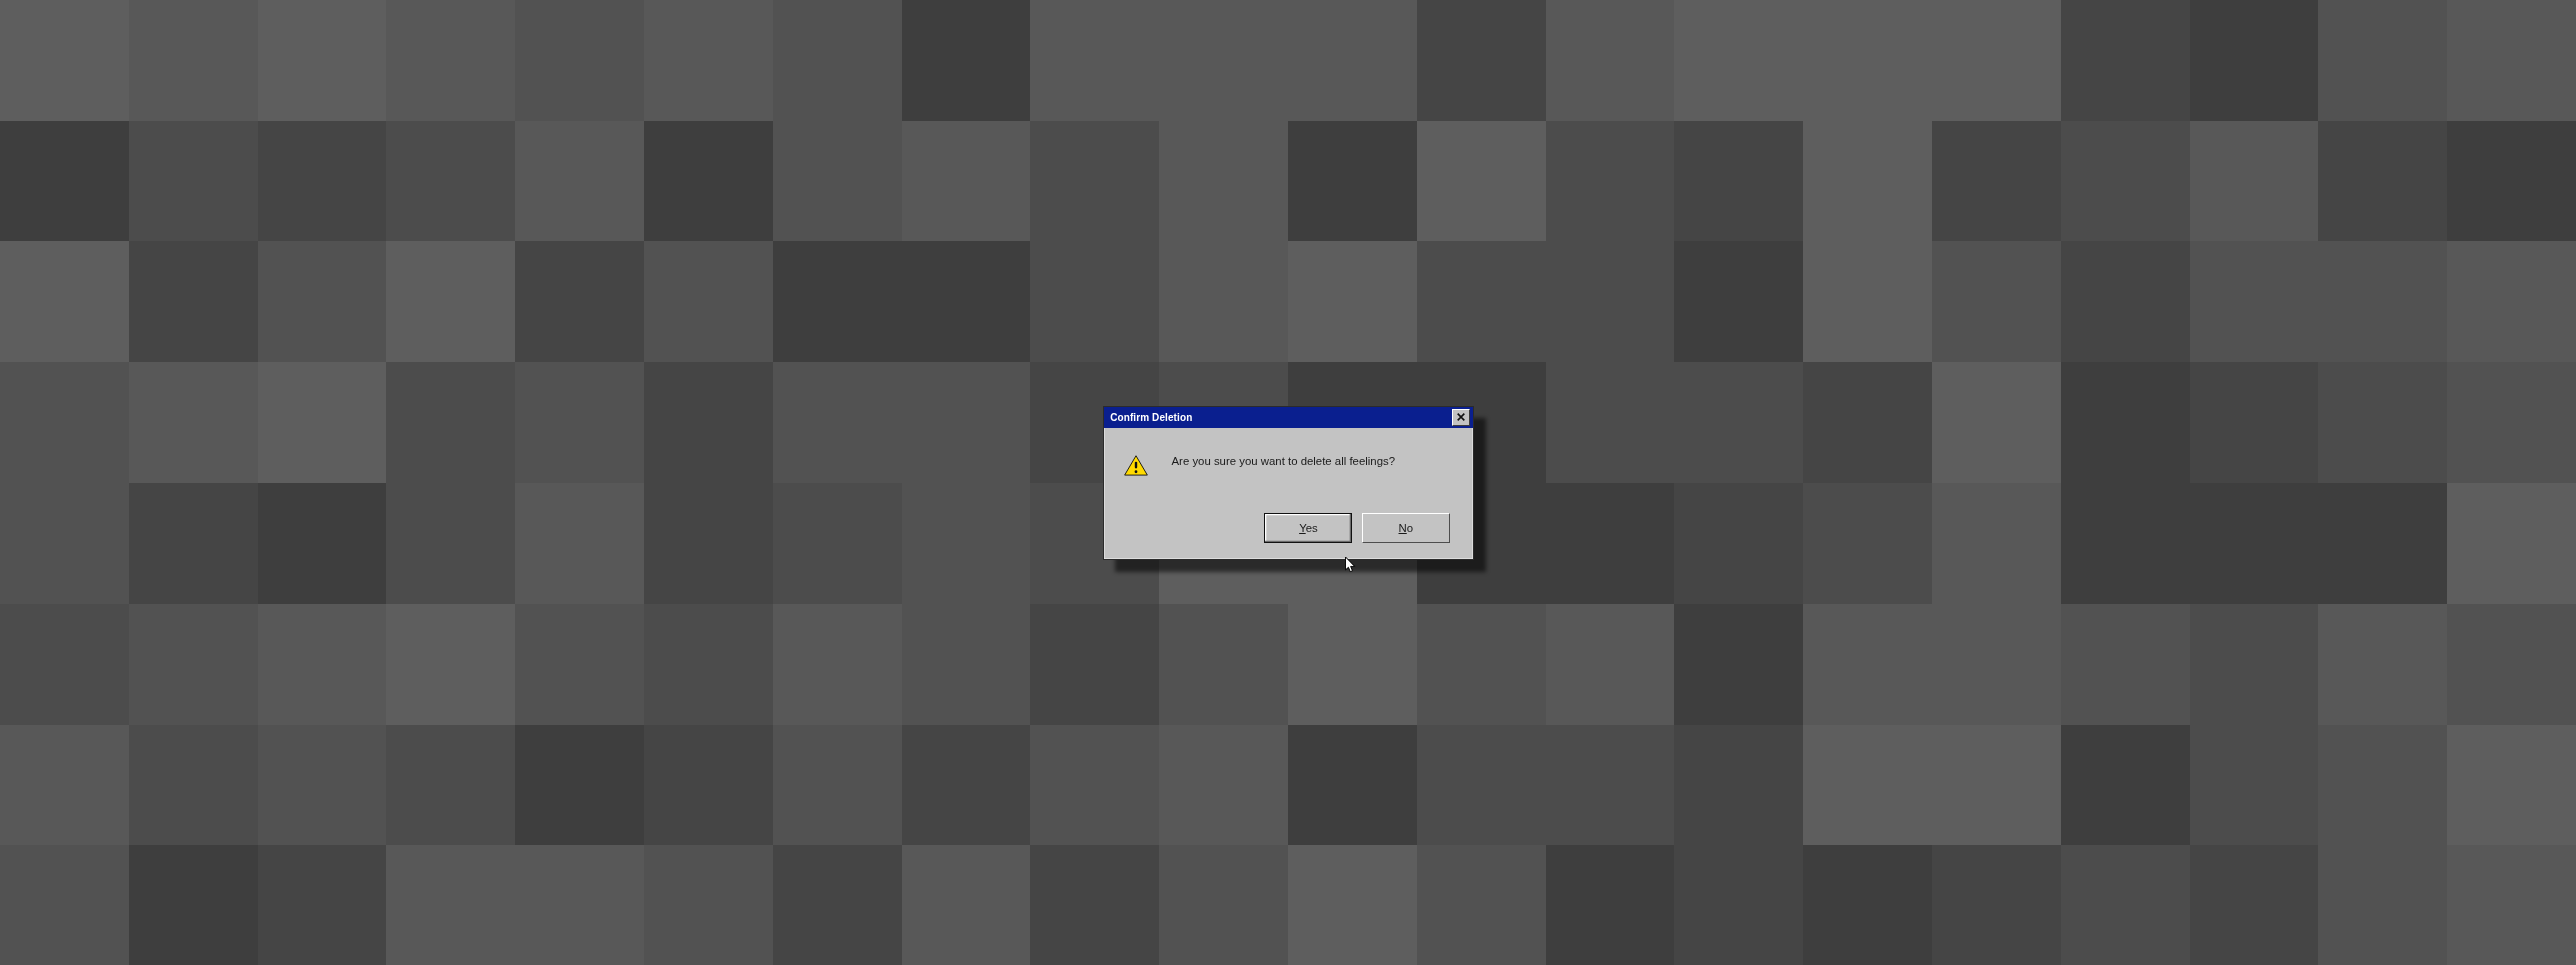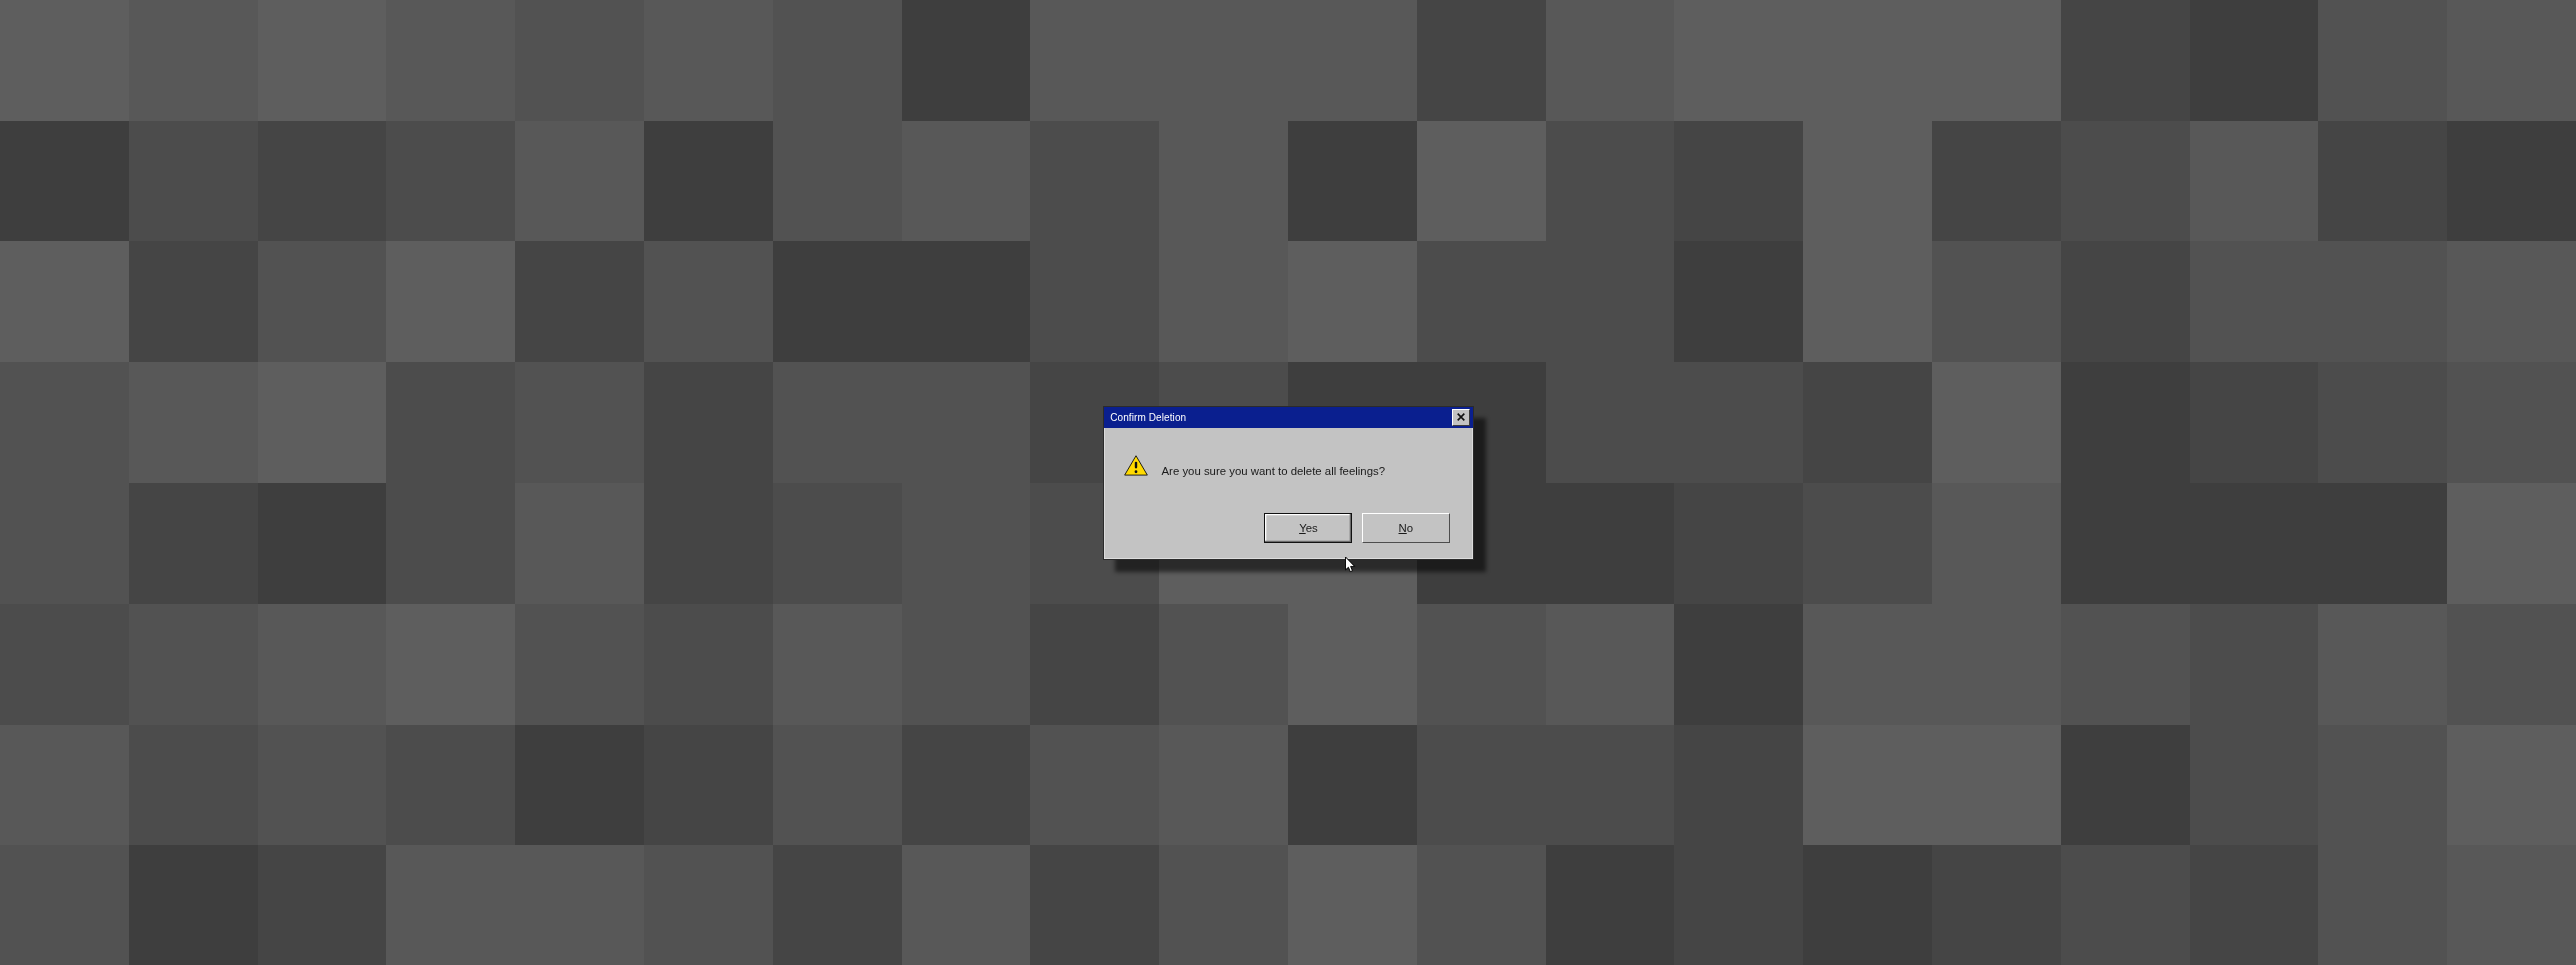--- a/index.html
+++ b/index.html
@@ -3,25 +3,25 @@
 <meta charset="utf-8">
 <style>
   html,body{margin:0;padding:0;width:100%;height:100%;overflow:hidden;font-family:Tahoma,Arial,sans-serif}
   body{display:flex;align-items:center;justify-content:center;background:#4a4a4a;position:relative}
   #bg{position:absolute;inset:0;z-index:0}
   .cell{position:absolute}
   .dialog-wrap{position:relative;z-index:1}
   .shadow{position:absolute;left:12px;top:12px;width:100%;height:100%;background:rgba(0,0,0,.55);filter:blur(2px)}
   .dialog{position:relative;width:369px;background:#c3c3c3;border:0.7px solid #2b2b2b;box-shadow:0 0 0 0.7px #e6e6e6 inset}
   .titlebar{height:21.5px;background:linear-gradient(#0a1f8f,#0a1f8f);display:flex;align-items:center;justify-content:space-between;padding:0 2.7px 0 6.7px}
-  .titlebar-title{color:#fff;font-weight:normal;font-size:10px;letter-spacing:0.1px}
+  .titlebar-title{color:#fff;font-weight:bold;font-size:10px;letter-spacing:0.1px}
   .close-btn{width:16px;height:14.8px;background:#c3c3c3;border-top:1.3px solid #fff;border-left:1.3px solid #fff;border-right:1.3px solid #3d3d3d;border-bottom:1.3px solid #3d3d3d;display:flex;align-items:center;justify-content:center;cursor:pointer}
   .close-btn svg{display:block}
   .body{padding:27px 20px 16px 20px}
-  .msg-row{display:flex;align-items:flex-end;gap:14px}
+  .msg-row{display:flex;align-items:flex-start;gap:24px}
   .warn svg{display:block}
   .msg{color:#1a1a1a;font-size:11.4px}
   .btn-row{display:flex;justify-content:flex-end;gap:9.4px;margin-top:36px;padding-right:2.7px}
   .btn{width:86px;height:28px;background:#c3c3c3;font-size:11.4px;color:#1a1a1a;cursor:pointer;display:flex;align-items:center;justify-content:center;position:relative}
   .btn .ul{text-decoration:underline}
   
   .btn.default{border:1.3px solid #111;box-shadow:inset -1.3px -1.3px 0 #6b6b6b,inset 1.3px 1.3px 0 #fff}
   
   .btn.normal{border-top:1.3px solid #fff;border-left:1.3px solid #fff;border-right:1.3px solid #4d4d4d;border-bottom:1.3px solid #4d4d4d}
   .cursor{position:absolute;z-index:2;bottom:-16px;left:241px}

